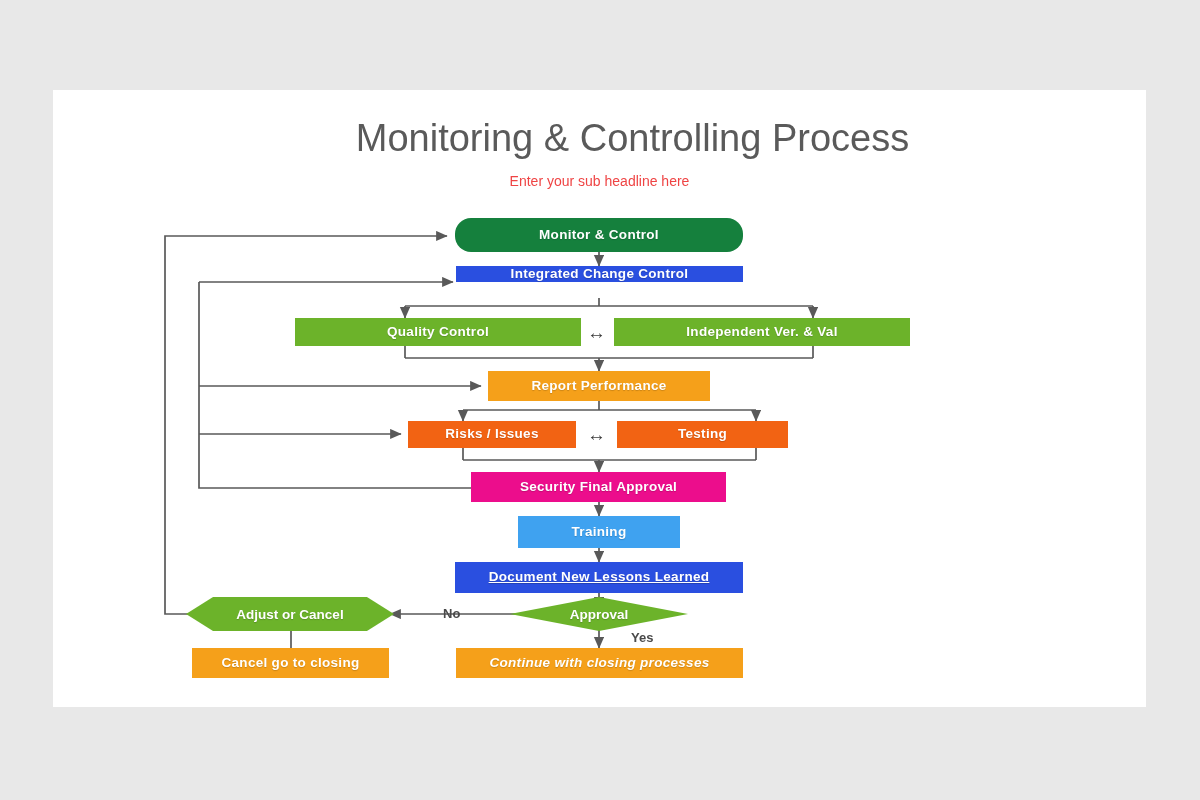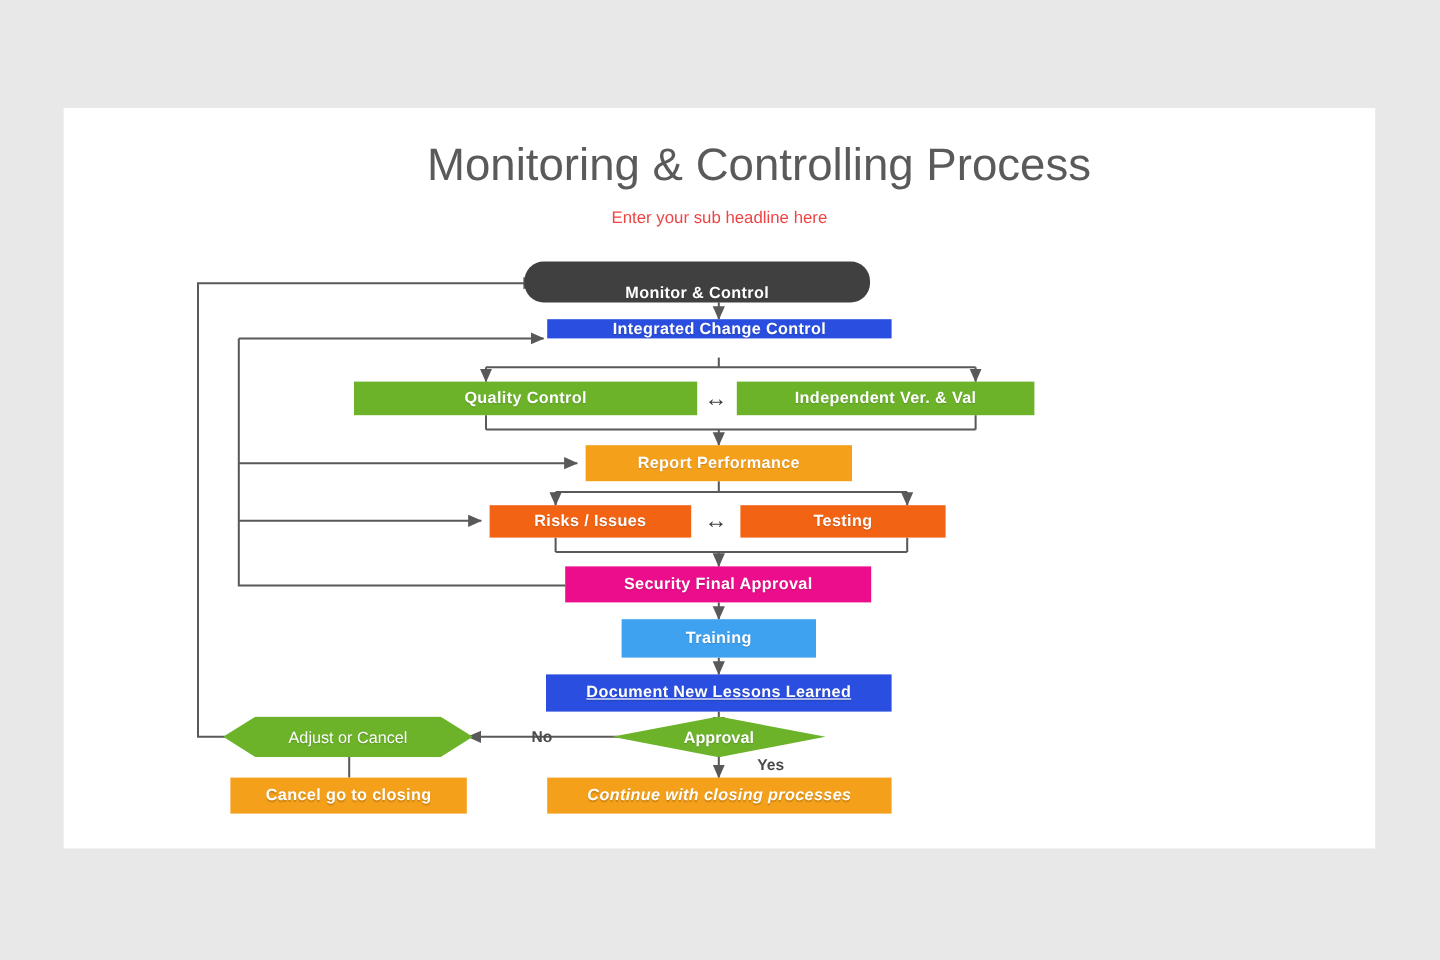--- a/index.html
+++ b/index.html
@@ -68,21 +68,21 @@
     line-height: 1.1;
   }
   .node.pill { border-radius: 16px; }
   .hex {
     position: absolute;
     display: flex;
     align-items: center;
     justify-content: center;
     color: #ffffff;
     font-size: 13.5px;
-    font-weight: normal;
+    font-weight: bold;
     text-shadow: 0 1px 1px rgba(0,0,0,0.18);
     clip-path: polygon(0% 50%, 13% 0%, 87% 0%, 100% 50%, 87% 100%, 13% 100%);
     box-sizing: border-box;
   }
   .diamond {
     position: absolute;
     display: flex;
     align-items: center;
     justify-content: center;
     color: #ffffff;
@@ -167,35 +167,35 @@
 
         <path d="M146,192 L400,192" marker-end="url(#ah)"></path>
 
         <path d="M146,296 L428,296" marker-end="url(#ah)"></path>
 
         <path d="M146,344 L348,344" marker-end="url(#ah)"></path>
 
       </g>
     </svg>
 
-    <div class="node pill" style="left:384px; top:128px; width:288px; height:34px; background:#404040;align-items:flex-end;">
+    <div class="node pill" style="left:402px; top:128px; width:288px; height:34px; background:#15803d;">
       <span>Monitor &amp; Control</span>
     </div>
 
     <div class="node" style="left:403px; top:176px; width:287px; height:16px; background:#2a4fe0;">
       <span>Integrated Change Control</span>
     </div>
 
     <div class="node" style="left:242px; top:228px; width:286px; height:28px; background:#6cb32a;">
       <span>Quality Control</span>
     </div>
 
     <div class="dbl" style="left:534px; top:233px;">↔</div>
 
-    <div class="node" style="left:561px; top:228px; width:248px; height:28px; background:#6cb32a;">
+    <div class="node" style="left:561px; top:228px; width:296px; height:28px; background:#6cb32a;">
       <span>Independent Ver. &amp; Val</span>
     </div>
 
     <div class="node" style="left:435px; top:281px; width:222px; height:30px; background:#f5a01a;">
       <span>Report Performance</span>
     </div>
 
     <div class="node" style="left:355px; top:331px; width:168px; height:27px; background:#f26313;">
       <span>Risks / Issues</span>
     </div>

